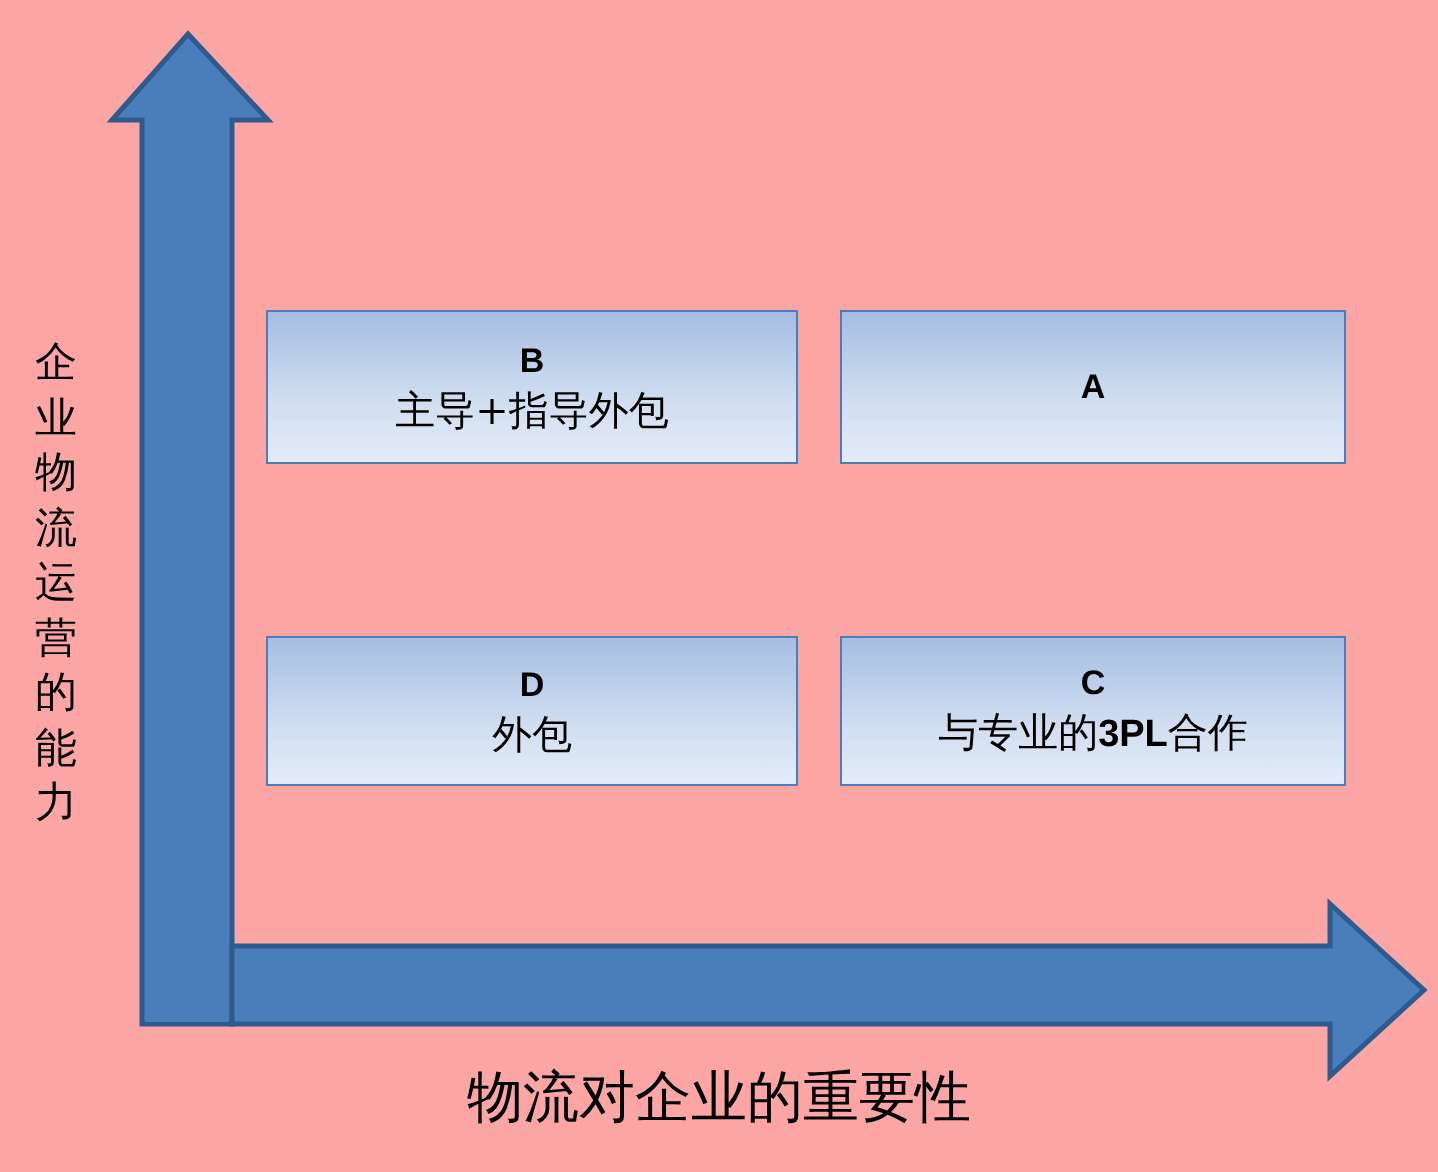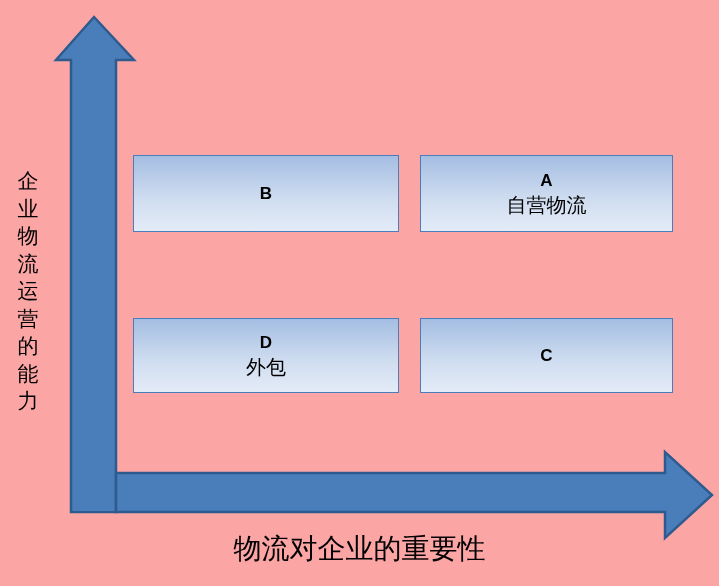--- a/index.html
+++ b/index.html
@@ -101,31 +101,32 @@
 
     <polygon points="116,473 665,473 665,452 712,495 665,538 665,512 116,512" fill="#4a7ebb" stroke="#2e5b8e" stroke-width="2.5" stroke-linejoin="miter"></polygon>
 
     <polygon points="73,474 114,474 114,511 73,511" fill="#4a7ebb" stroke="none"></polygon>
   </svg>
 
   <div class="y-axis-label">企业物流运营的能力</div>
 
   <div class="quad-box" id="box-b">
     <span class="quad-letter">B</span>
+    <span class="quad-text">主导+指导外包</span>
   </div>
 
   <div class="quad-box" id="box-a">
     <span class="quad-letter">A</span>
-    <span class="quad-text">自营物流</span>
   </div>
 
   <div class="quad-box" id="box-d">
     <span class="quad-letter">D</span>
     <span class="quad-text">外包</span>
   </div>
 
   <div class="quad-box" id="box-c">
     <span class="quad-letter">C</span>
+    <span class="quad-text"><span>与专业的</span><b>3PL</b><span>合作</span></span>
   </div>
 
   <div class="x-axis-label">物流对企业的重要性</div>
 
 </div>
 
 </body></html>

